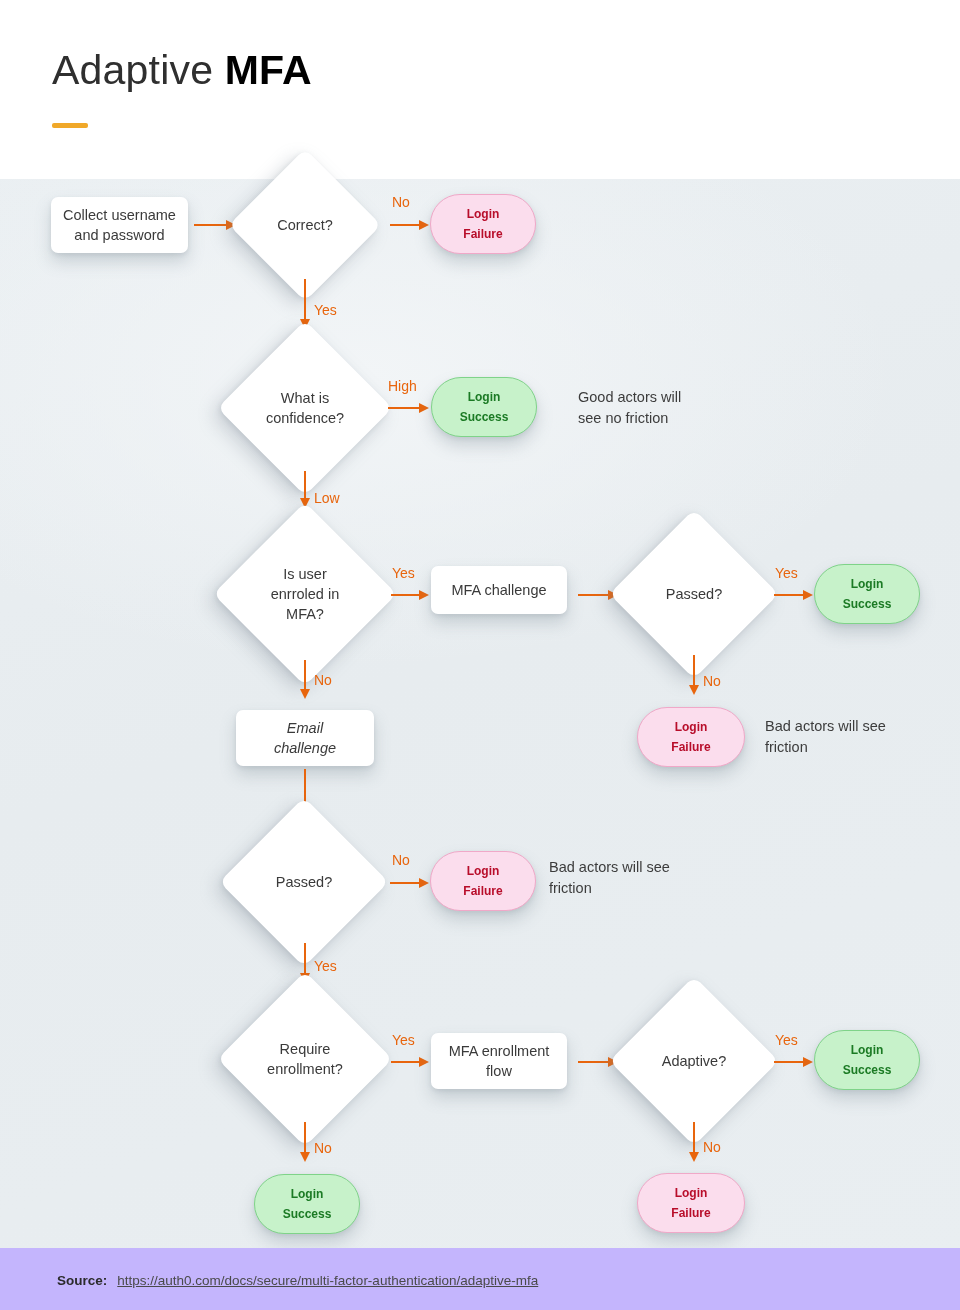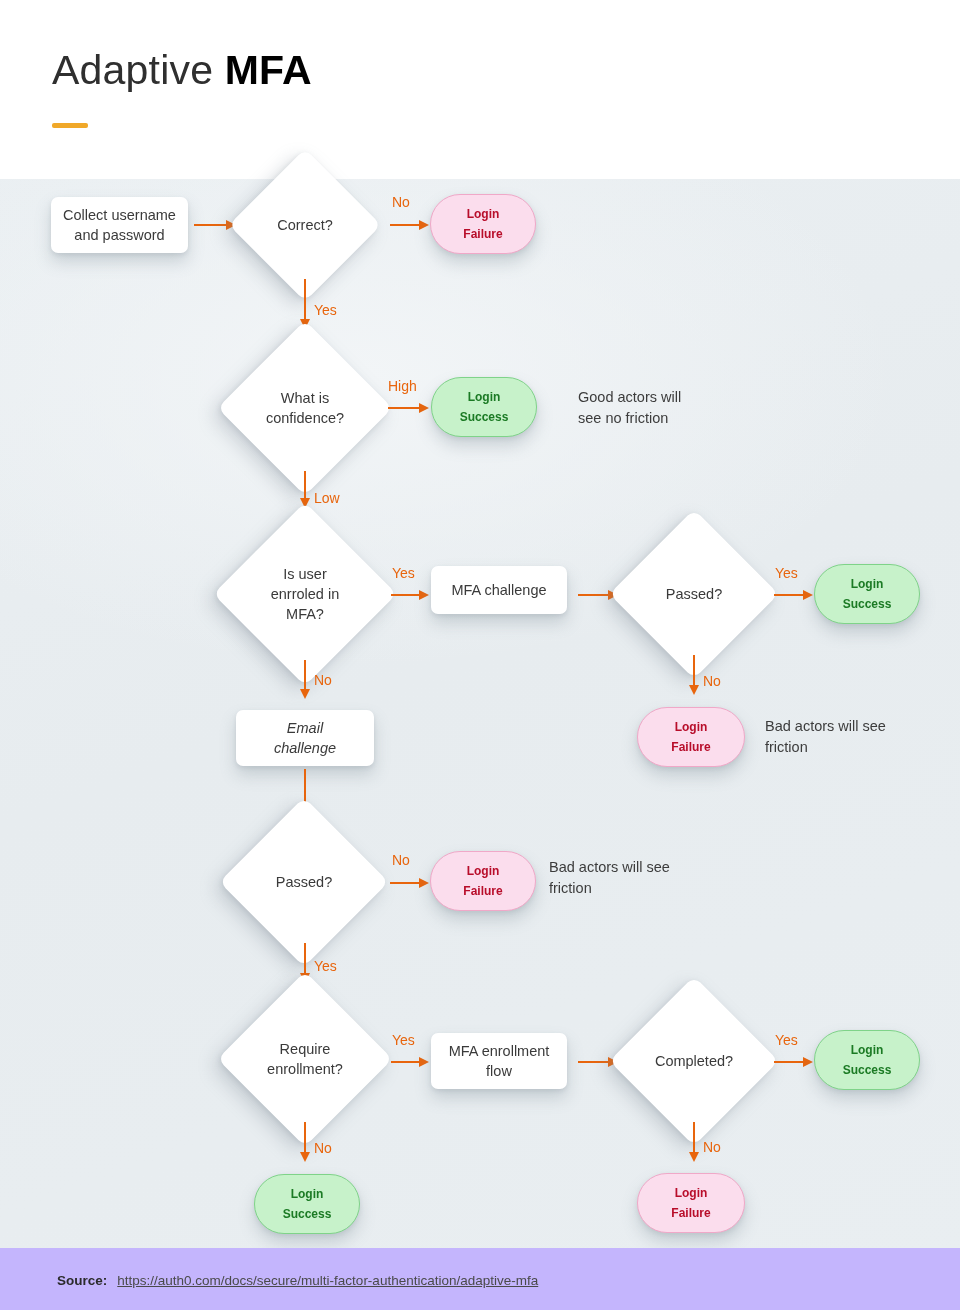--- a/index.html
+++ b/index.html
@@ -313,21 +313,21 @@
 
     <div class="node process" style="left:431px; top:854px; width:136px; height:56px;">
       <span>MFA enrollment<br>flow</span>
     </div>
 
     <div class="edge-h" style="left:578px; top:882px; width:32px;"></div>
     <div class="arrow-r" style="left:608px; top:877.5px;"></div>
 
     <div class="diamond-wrap" style="left:634px; top:822px; width:120px; height:120px;">
       <div class="diamond-shape"></div>
-      <div class="diamond-label">Completed?</div>
+      <div class="diamond-label">Adaptive?</div>
     </div>
 
     <div class="edge-label" style="left:775px; top:852px;">Yes</div>
     <div class="edge-h" style="left:774px; top:882px; width:31px;"></div>
     <div class="arrow-r" style="left:803px; top:877.5px;"></div>
 
     <div class="node pill pill-success" style="left:814px; top:851px; width:106px; height:60px;">
       <span>Login<br>Success</span>
     </div>
 

